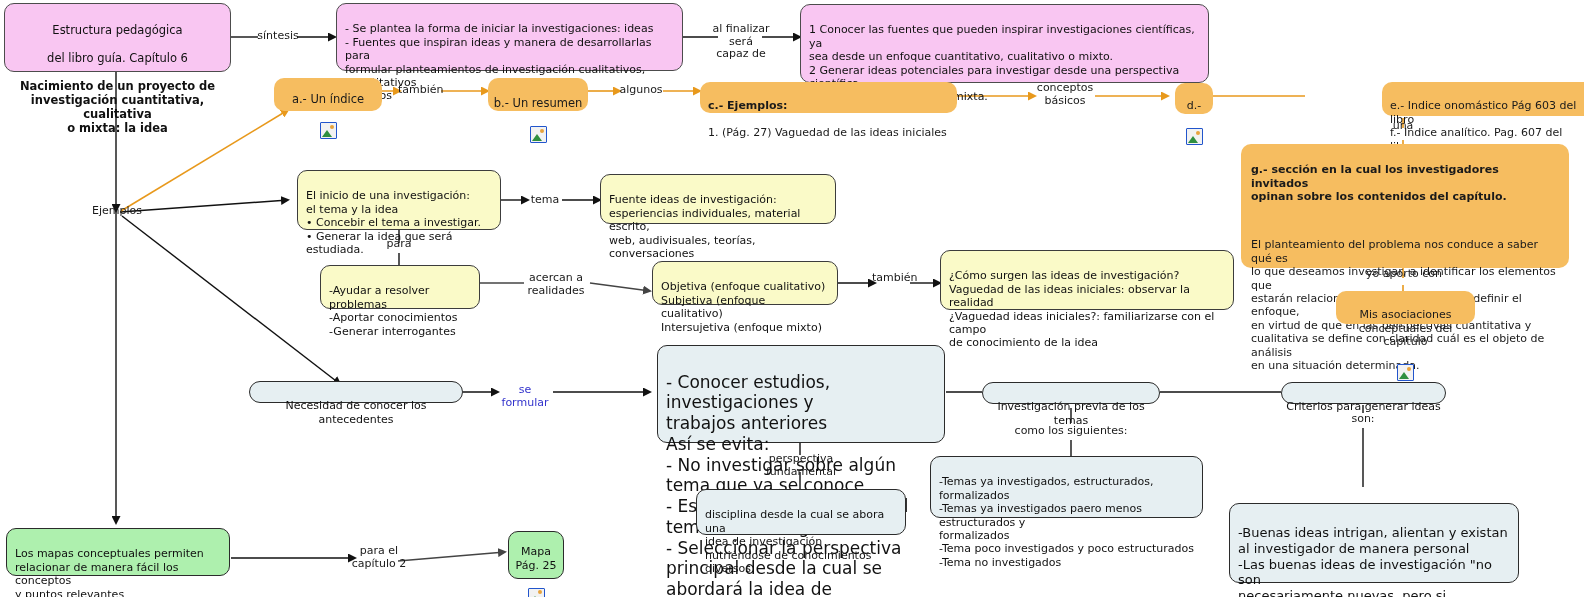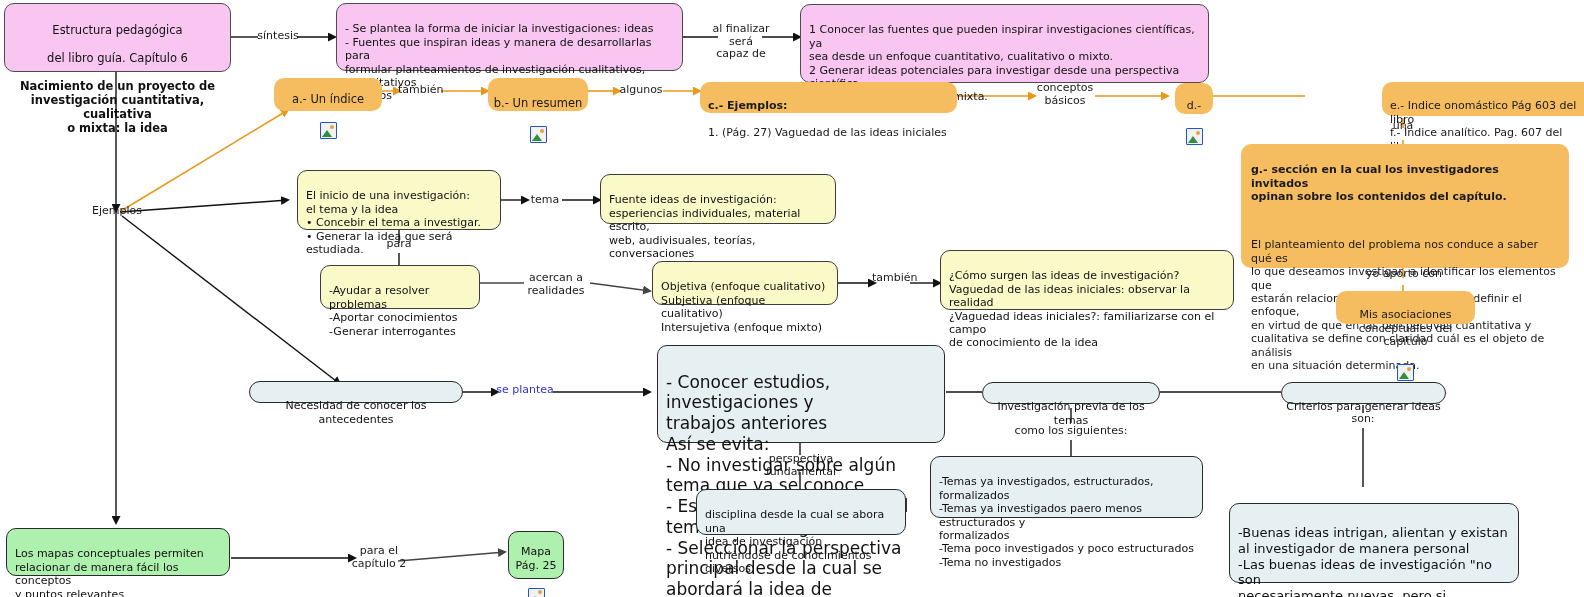--- a/index.html
+++ b/index.html
@@ -333,21 +333,21 @@
 
   <div class="linklabel" style="left:526px;top:194px;width:38px;">tema</div>
 
   <div class="linklabel" style="left:382px;top:238px;width:34px;">para</div>
 
   <div class="linklabel" style="left:520px;top:272px;width:72px;">acercan a
 realidades</div>
 
   <div class="linklabel" style="left:872px;top:272px;width:44px;">también</div>
 
-  <div class="linklabel blue-txt" style="left:496px;top:384px;width:58px;">se plantea</div>
+  <div class="linklabel blue-txt" style="left:496px;top:384px;width:58px;">se formular</div>
 
   <div class="linklabel" style="left:764px;top:453px;width:74px;">perspectiva
 fundamental</div>
 
   <div class="linklabel" style="left:1010px;top:425px;width:122px;">como los siguientes:</div>
 
   <div class="linklabel" style="left:1347px;top:413px;width:32px;">son:</div>
 
   <div class="linklabel" style="left:350px;top:545px;width:58px;">para el
 capítulo 2</div>

